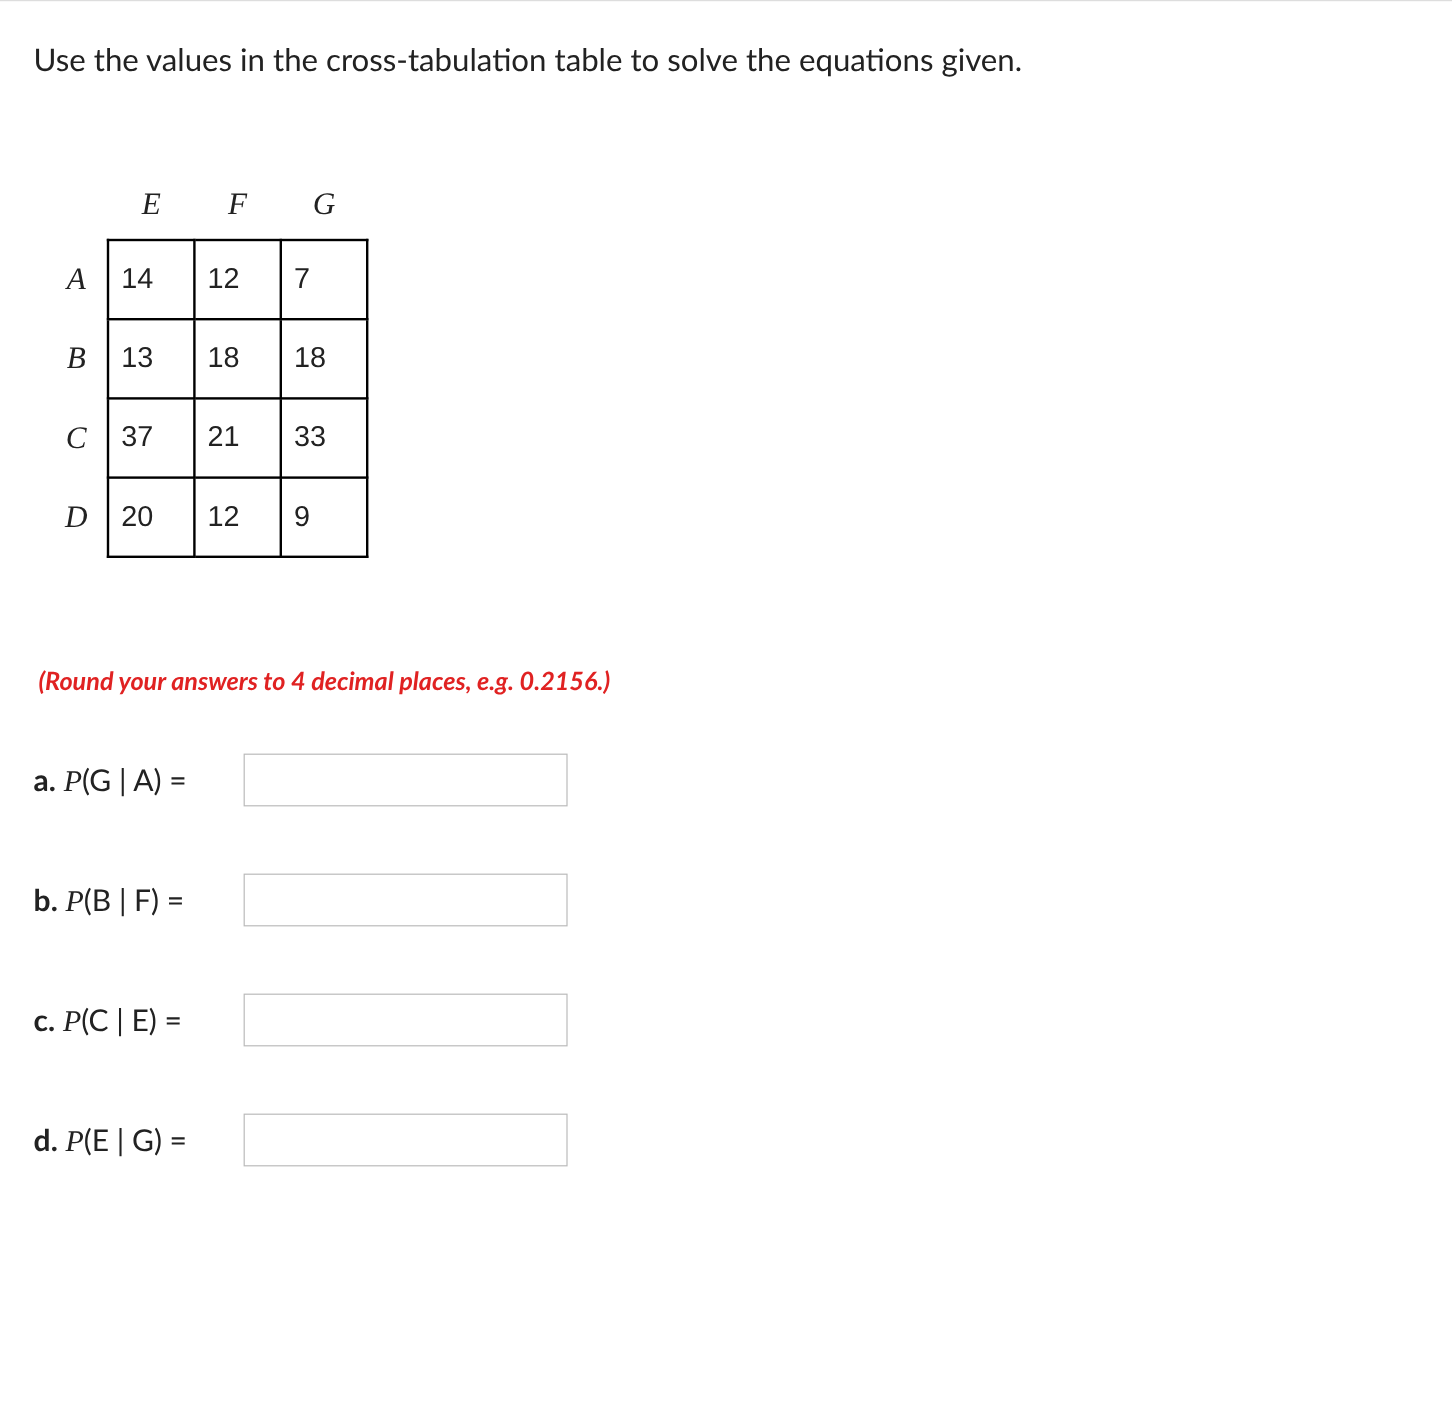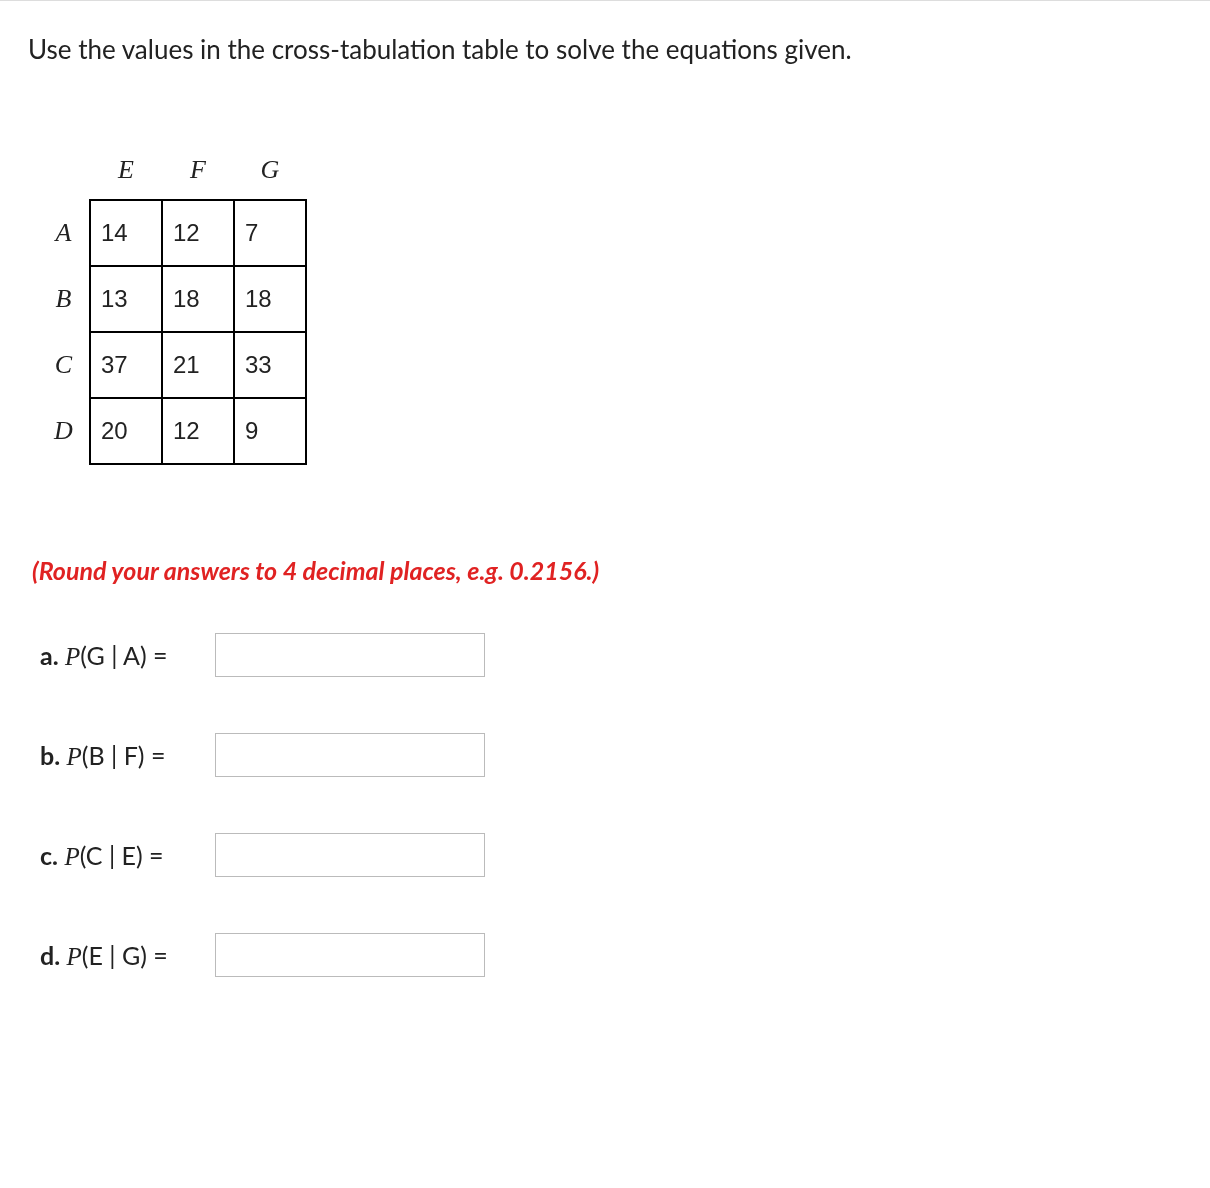--- a/index.html
+++ b/index.html
@@ -47,29 +47,29 @@
       height: 66px;
       text-align: left;
       padding-left: 10px;
       font-size: 24px;
       font-family: Arial, sans-serif;
     }
     .note {
       color: #e02222;
       font-weight: 700;
       font-style: italic;
-      font-size: 25px;
+      font-size: 21px;
       margin-bottom: 48px;
       margin-left: 4px;
     }
     .question-row {
       display: flex;
       align-items: center;
       margin-bottom: 56px;
-      margin-left: 12px;
+      margin-left: 0;
     }
     .qlabel {
       font-size: 25px;
       width: 175px;
       white-space: nowrap;
     }
     .qlabel b { font-weight: 700; }
     .qlabel .italic { font-style: italic; font-family: Georgia, 'Times New Roman', serif; }
     .answer-input {
       width: 270px;

